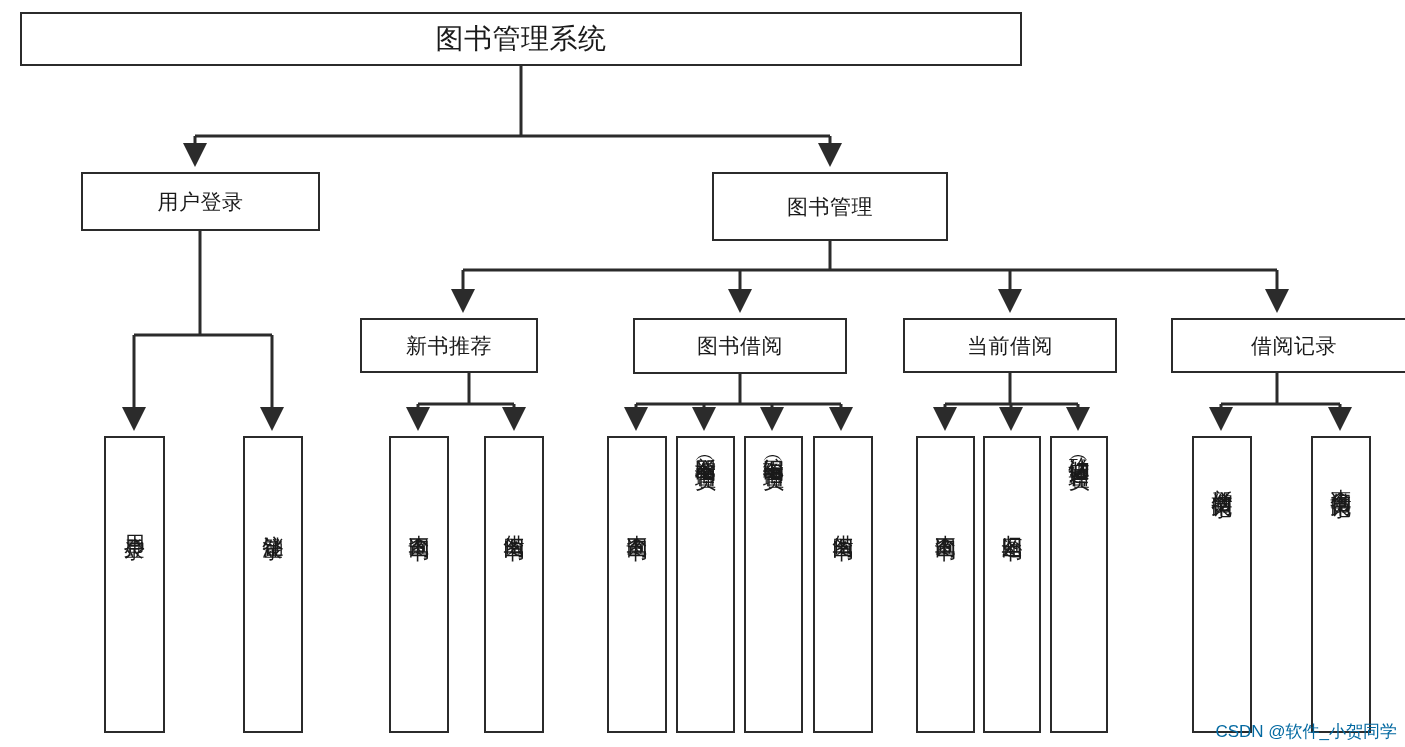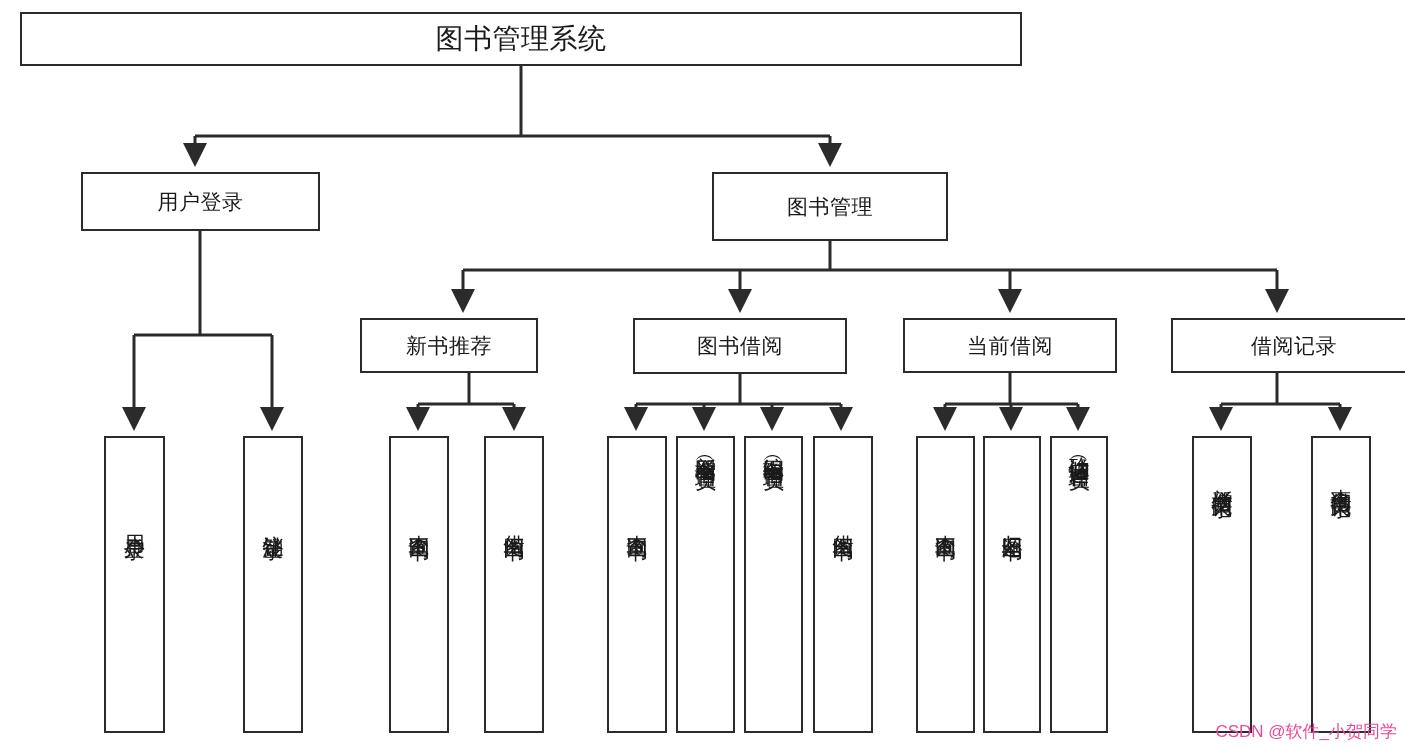--- a/index.html
+++ b/index.html
@@ -65,21 +65,21 @@
     max-height: 100%;
   }
   .node.vert.tallpad {
     padding-top: 2px;
   }
   #watermark {
     position: absolute;
     right: 8px;
     bottom: 4px;
     font-size: 17px;
-    color: #ec4899;
+    color: #0369a1;
     white-space: nowrap;
     user-select: none;
   }
 </style>
 </head>
 <body>
 
 <div id="canvas">
 
   <svg id="edges" viewBox="0 0 1405 747" width="1405" height="747" xmlns="http://www.w3.org/2000/svg">

